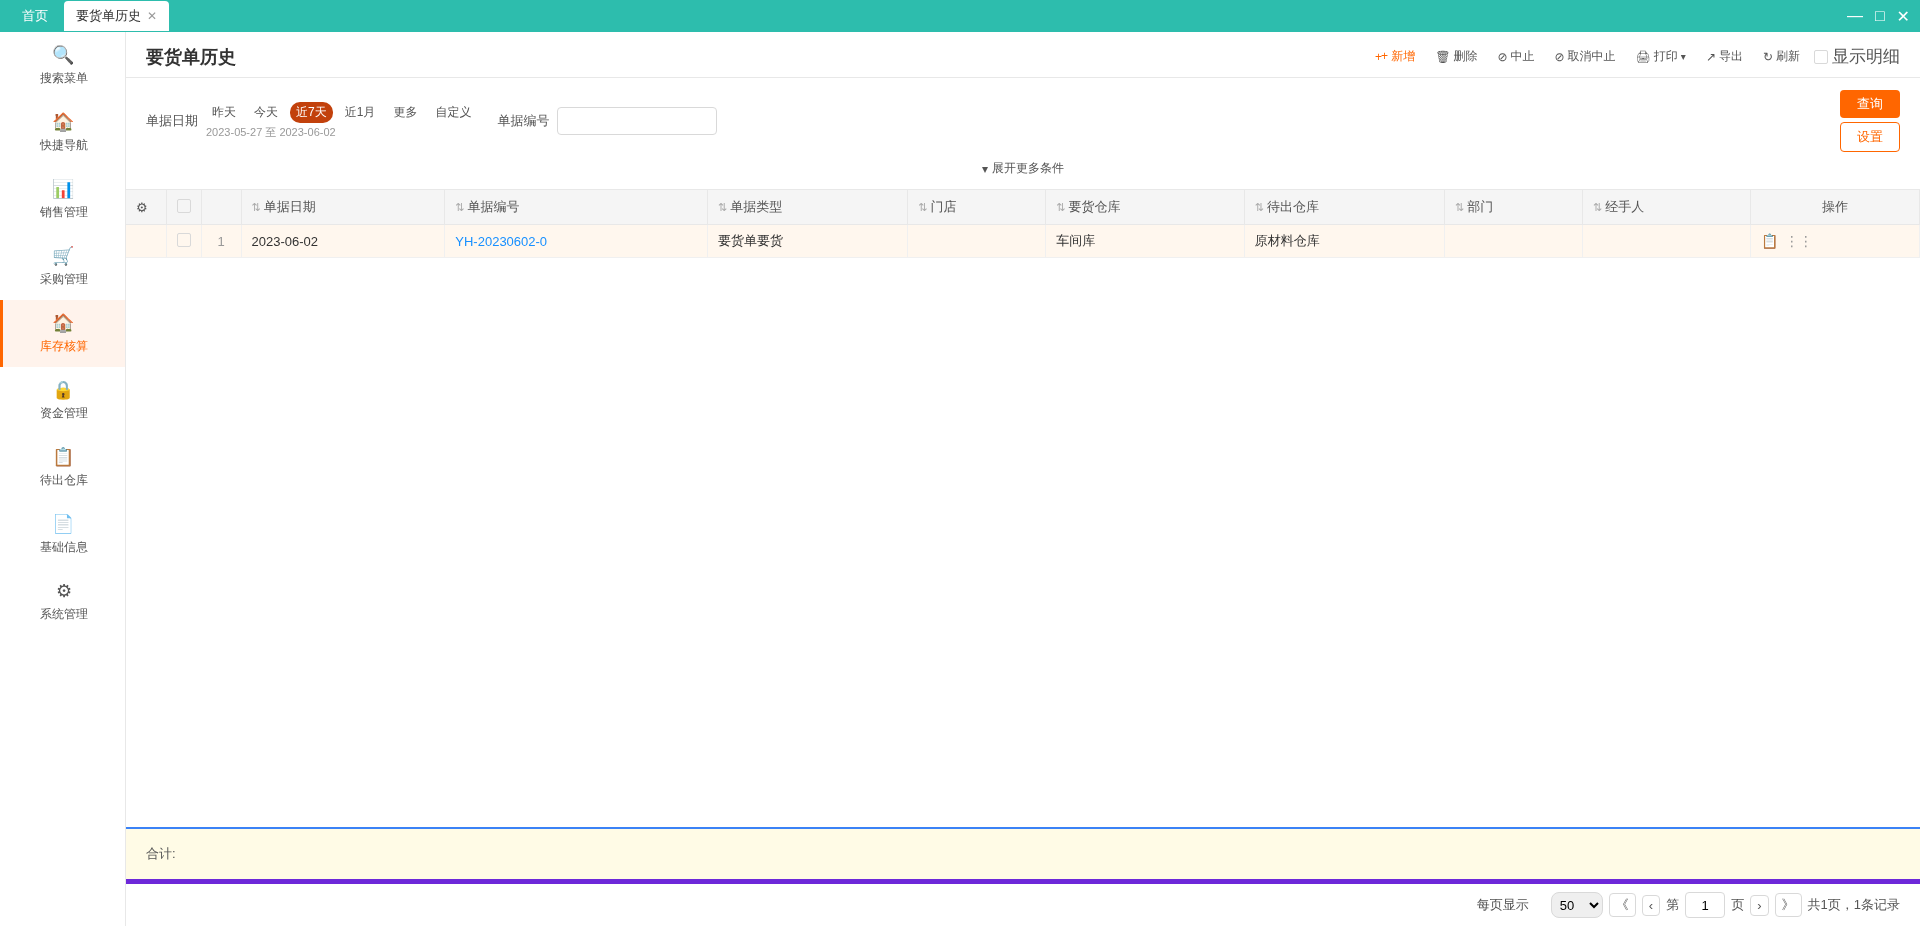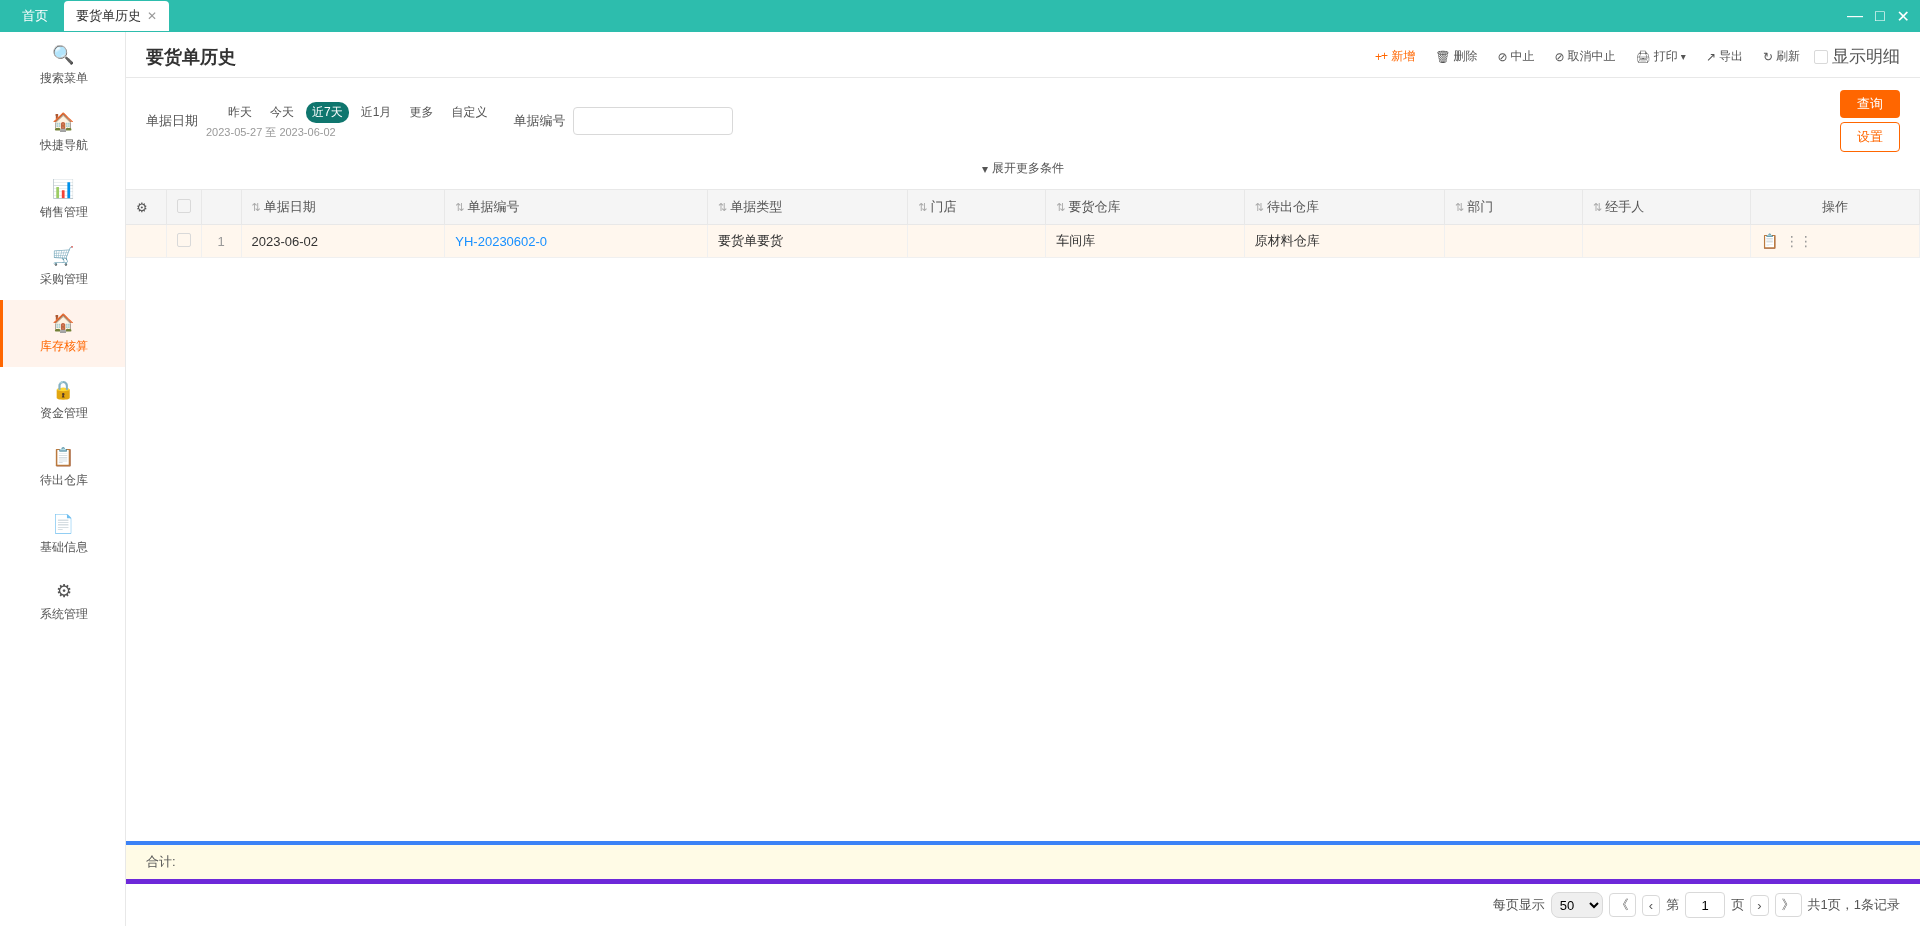--- a/index.html
+++ b/index.html
@@ -169,31 +169,30 @@
     }
     .filter-label {
       color: #555;
       font-size: 13px;
       white-space: nowrap;
     }
     .date-shortcuts {
       display: flex;
       align-items: center;
       gap: 6px;
-      margin-left: 16px;
     }
     .date-shortcut {
       cursor: pointer;
       font-size: 12px;
       color: #555;
       padding: 2px 6px;
       border-radius: 10px;
     }
     .date-shortcut.active {
-      background: #0f766e;
+      background: #c2410c;
       color: #fff;
     }
     .date-range {
       font-size: 11px;
       color: #999;
       margin-left: 0;
     }
     .filter-input {
       height: 28px;
       border: 1px solid #d9d9d9;
@@ -282,22 +281,22 @@
     }
     .action-icon {
       cursor: pointer;
       color: #999;
       font-size: 14px;
     }
 
     
     .table-footer {
       background: #fffbe6;
-      border-top: 4px solid #3b82f6;
-      padding: 8px 20px;
+      border-top: 2px solid #3b82f6;
+      padding: 16px 20px;
       font-size: 13px;
       color: #555;
       flex-shrink: 0;
       display: flex;
       align-items: flex-start;
       gap: 8px;
     }
 
     
     .pagination-bar {
@@ -311,20 +310,21 @@
       font-size: 13px;
       color: #555;
       flex-shrink: 0;
     }
     .pagination-bar select {
       height: 26px;
       border: 1px solid #d9d9d9;
       border-radius: 8px;
       padding: 0 4px;
       font-size: 13px;
+      margin-left: 16px;
     }
     .page-btn {
       cursor: pointer;
       padding: 2px 6px;
       border: 1px solid #d9d9d9;
       border-radius: 4px;
       background: #fff;
       font-size: 13px;
       color: #555;
     }

